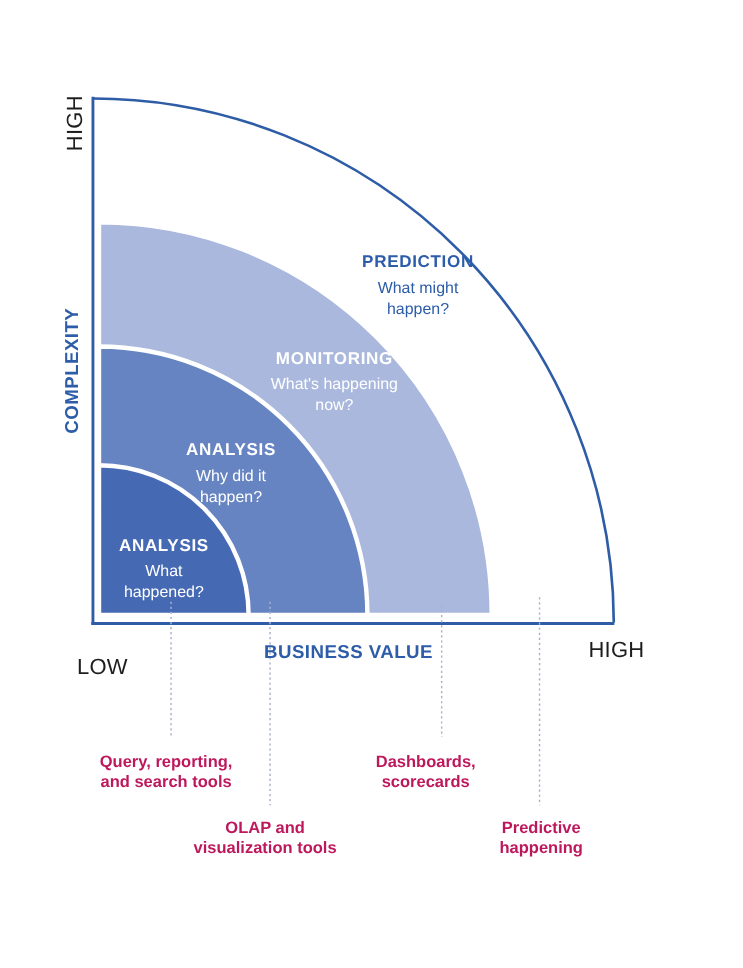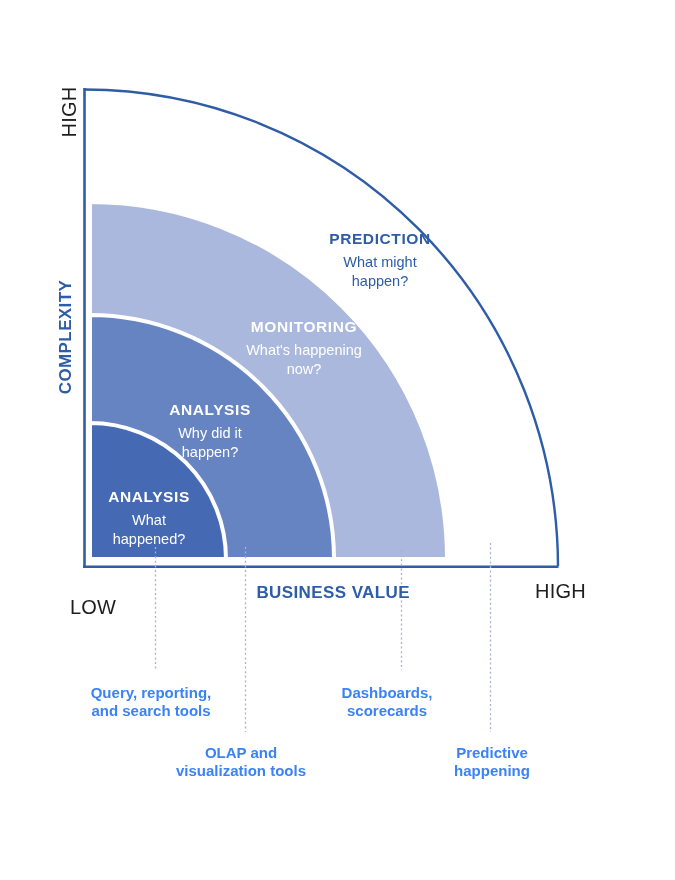--- a/index.html
+++ b/index.html
@@ -21,25 +21,25 @@
   .ring-white h3,.ring-white p{color:#ffffff;}
   .lbl-prediction{left:280px;top:229px;}
   .lbl-monitoring{left:204px;top:317px;}
   .lbl-analysis{left:110px;top:400px;}
   .lbl-reporting{left:49px;top:487px;}
   .axis-end{font-size:20px;color:#1e1e1e;letter-spacing:.2px;}
   .axis-low{left:70px;top:576px;margin-top:20px;}
   .axis-high-x{left:535px;top:580px;}
   .axis-high-y{left:69px;top:112px;transform:translate(-50%,-50%) rotate(-90deg);white-space:nowrap;}
   .axis-title{font-size:17px;font-weight:bold;color:#2d5ca9;letter-spacing:.4px;}
-  .axis-title-x{left:210px;top:583px;width:200px;text-align:right;}
+  .axis-title-x{left:240px;top:583px;width:200px;text-align:left;}
   .axis-title-y{left:66px;top:337px;transform:translate(-50%,-50%) rotate(-90deg);white-space:nowrap;}
   .callout{
     width:200px;text-align:center;font-size:15px;font-weight:bold;line-height:17.5px;
-    color:#3b82f6;white-space:pre-line;
+    color:#be185d;white-space:pre-line;
   }
   .callout-1{left:51px;top:684px;}
   .callout-2{left:141px;top:744px;}
   .callout-3{left:287px;top:684px;}
   .callout-4{left:392px;top:744px;}
 </style>
 </head>
 <body>
 
 <div id="canvas">

